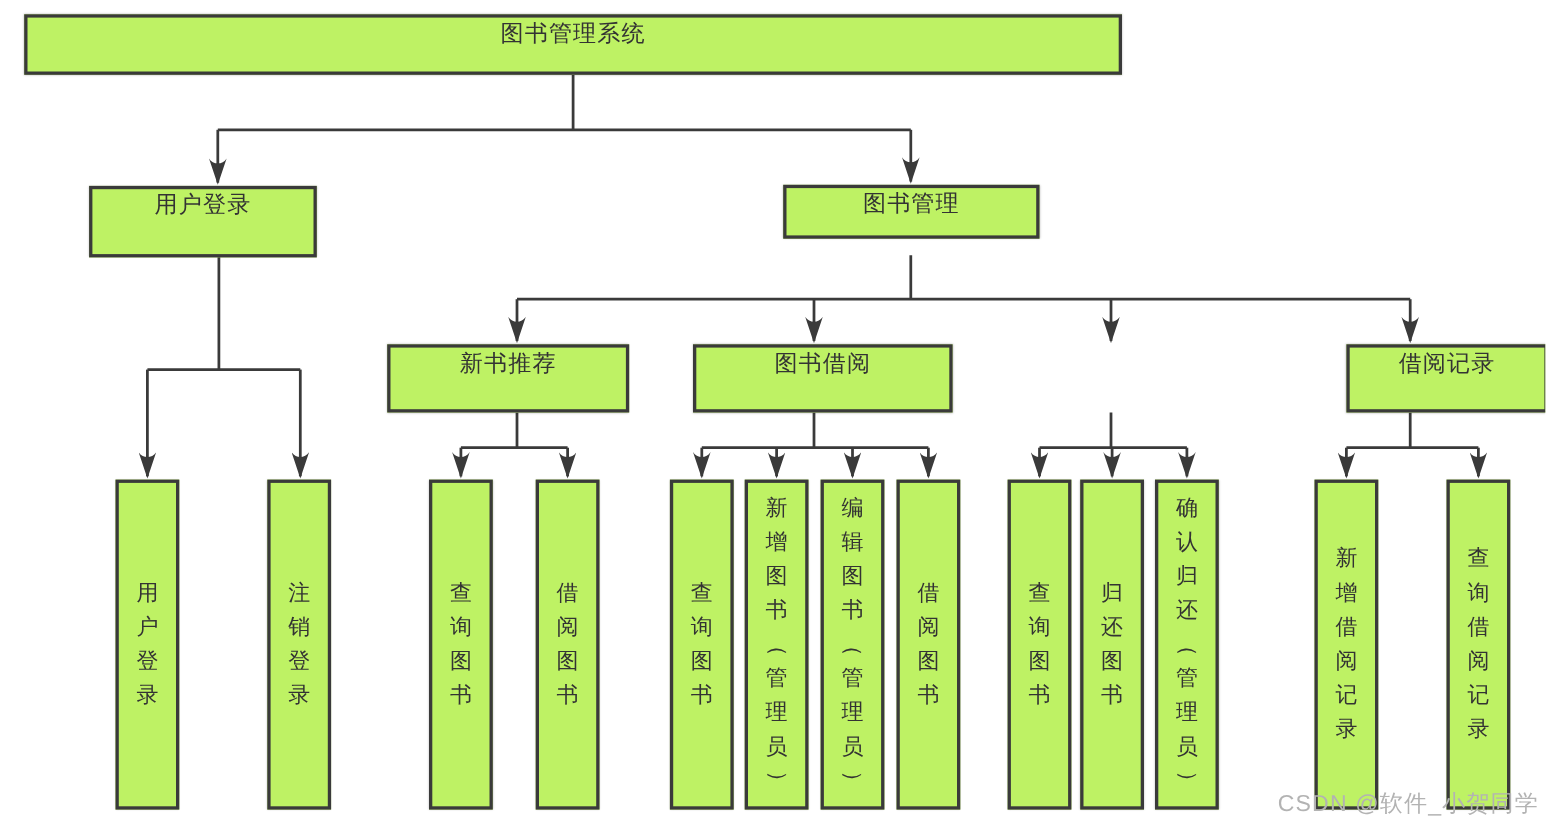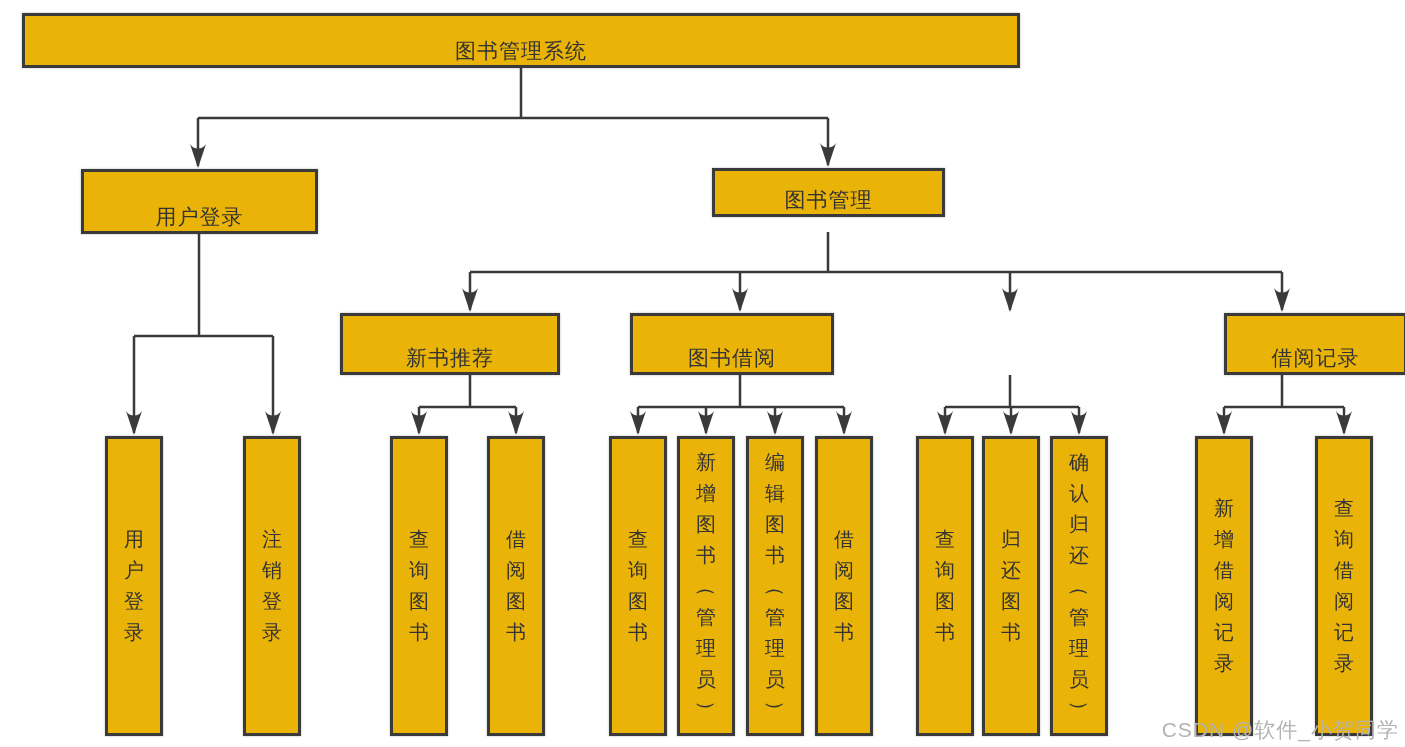--- a/index.html
+++ b/index.html
@@ -2,22 +2,22 @@
 <html><head>
 <meta charset="utf-8">
 <style>
   html,body{margin:0;padding:0;background:#fff;}
   .canvas{
     position:relative;width:1405px;height:747px;background:#ffffff;overflow:hidden;
     font-family:"Liberation Sans","DejaVu Sans",sans-serif;color:#333333;
   }
   svg.wires{position:absolute;left:0;top:0;pointer-events:none;}
   .node{
-    position:absolute;background:#eab308;border:3px solid #3a3a3a;box-sizing:border-box;
-    display:flex;align-items:flex-end;justify-content:center;
+    position:absolute;background:#bef264;border:3px solid #3a3a3a;box-sizing:border-box;
+    display:flex;align-items:flex-start;justify-content:center;
     box-shadow:0 0 2px rgba(0,0,0,0.28);
   }
   .node.h span{font-size:21px;letter-spacing:1px;white-space:nowrap;}
   .node.root span{font-size:21px;letter-spacing:1px;}
   .vtext{display:flex;flex-direction:column;align-items:center;justify-content:center;height:100%;font-size:20px;}
   .vtext span{display:block;height:31px;line-height:31px;text-align:center;}
   .vtext span.rot{transform:rotate(90deg);}
   .watermark{
     position:absolute;right:6px;bottom:3px;font-size:21px;color:#b3b3b3;
     letter-spacing:1px;white-space:nowrap;
@@ -68,31 +68,31 @@
       <path d="M1282,375 L1282,407 M1224,407 L1344,407"></path>
       <path d="M1224,407 L1224,433" marker-end="url(#ah)"></path>
       <path d="M1344,407 L1344,433" marker-end="url(#ah)"></path>
     </g>
   </svg>
 
   <div class="node h root" style="left:22px;top:13px;width:998px;height:55px">
     <span>图书管理系统</span>
   </div>
 
-  <div class="node h" style="left:81px;top:169px;width:237px;height:65px">
+  <div class="node h" style="left:81px;top:169px;width:207px;height:65px">
     <span>用户登录</span>
   </div>
   <div class="node h" style="left:712px;top:168px;width:233px;height:49px">
     <span>图书管理</span>
   </div>
 
-  <div class="node h" style="left:340px;top:313px;width:220px;height:62px">
+  <div class="node h" style="left:352px;top:313px;width:220px;height:62px">
     <span>新书推荐</span>
   </div>
-  <div class="node h" style="left:630px;top:313px;width:204px;height:62px">
+  <div class="node h" style="left:630px;top:313px;width:236px;height:62px">
     <span>图书借阅</span>
   </div>
   <div class="node h" style="left:1224px;top:313px;width:183px;height:62px">
     <span>借阅记录</span>
   </div>
 
   <div class="node" style="left:105px;top:436px;width:58px;height:300px">
     <span class="vtext">
         <span>用</span>
         <span>户</span>

